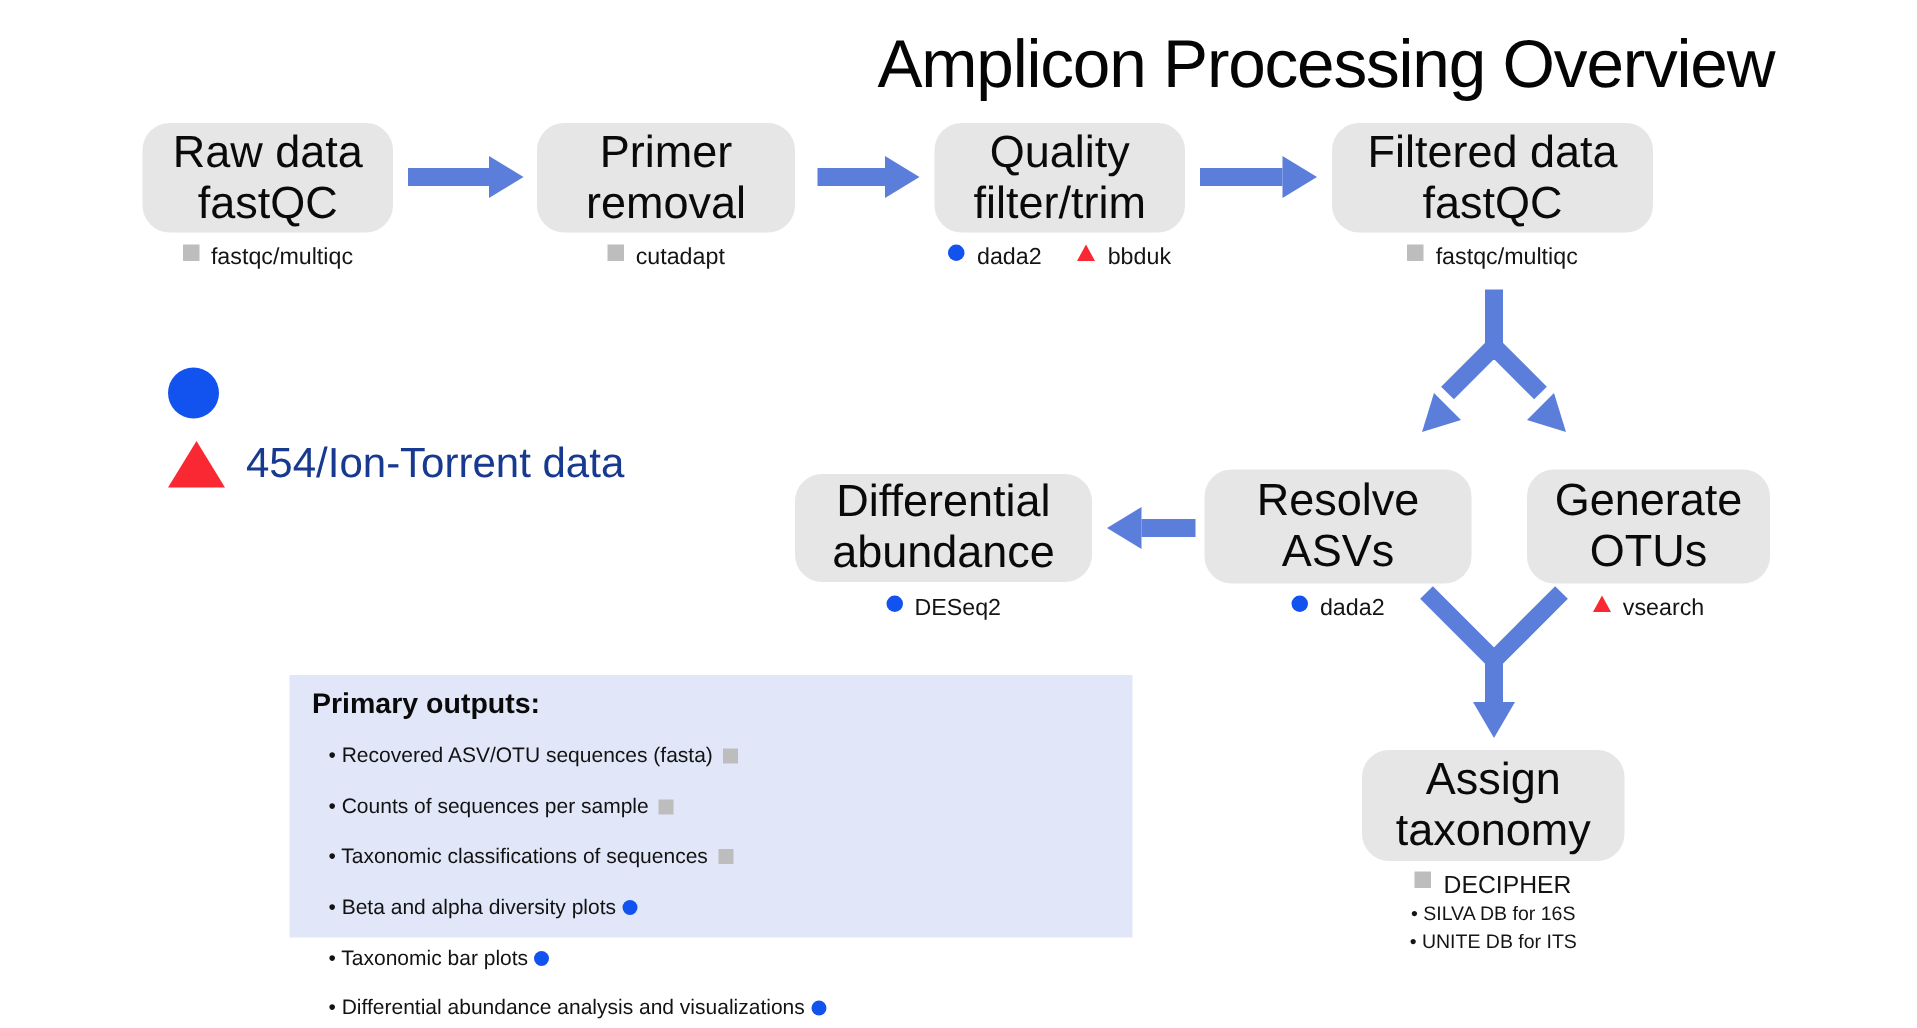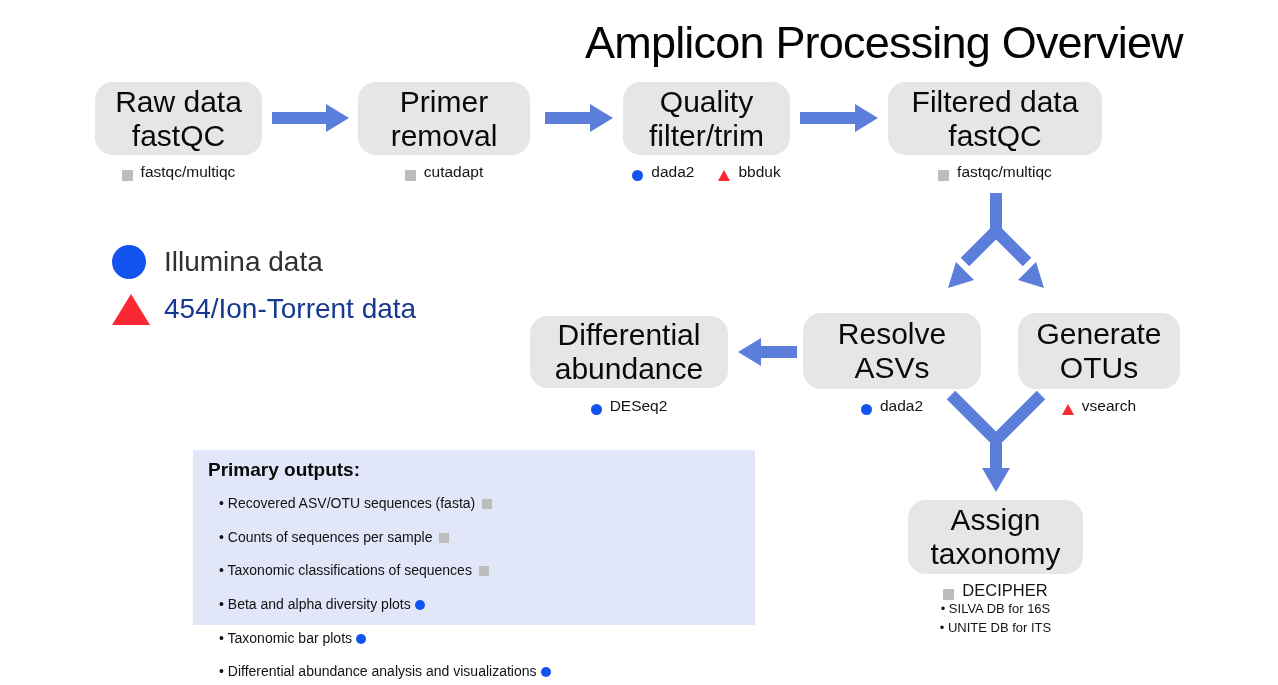--- a/index.html
+++ b/index.html
@@ -14,21 +14,21 @@
     position:absolute;background:var(--node-bg,#e6e6e6);border-radius:18px;
     display:flex;flex-direction:column;align-items:center;justify-content:center;
     font-size:30px;line-height:1.12;text-align:center;color:#0a0a0a;
   }
   .node span{white-space:nowrap;}
   
   .tools{
     position:absolute;display:flex;justify-content:center;align-items:center;gap:24px;
     font-size:15.5px;color:#141414;height:18px;
   }
-  .tool{display:flex;align-items:flex-end;gap:8px;white-space:nowrap;}
+  .tool{display:flex;align-items:flex-start;gap:8px;white-space:nowrap;}
   
   .mk{display:inline-block;flex:none;}
   .mk-all{width:11px;height:11px;background:var(--all-gray,#bdbdbd);}
   .mk-illumina{width:11px;height:11px;border-radius:50%;background:var(--illumina-blue,#1253f0);}
   .mk-iontorrent{width:0;height:0;border-left:6px solid transparent;border-right:6px solid transparent;border-bottom:11px solid var(--iontorrent-red,#fa2832);background:none;}
   
   .legend{position:absolute;left:112px;top:243px;display:flex;flex-direction:column;gap:9px;}
   .legend-row{display:flex;align-items:center;height:38px;}
   .legend-mk{width:42px;display:flex;justify-content:flex-start;align-items:center;flex:none;}
   .lmk-all{width:35px;height:35px;background:var(--all-gray,#bdbdbd);}
@@ -136,21 +136,20 @@
     <span class="mk mk-all"></span>
     <span>fastqc/multiqc</span>
   </span>
 </div>
 
 <div class="legend">
   <div class="legend-row">
     <span class="legend-mk">
         <span class="lmk-illumina"></span>
       </span>
-    <span class="legend-label">Illumina data</span>
   </div>
   <div class="legend-row">
     <span class="legend-mk">
         <span class="lmk-iontorrent"></span>
       </span>
     <span class="legend-label">454/Ion-Torrent data</span>
   </div>
 </div>
 
 <div class="node" style="left:530px;top:316px;width:198px;height:72px">

